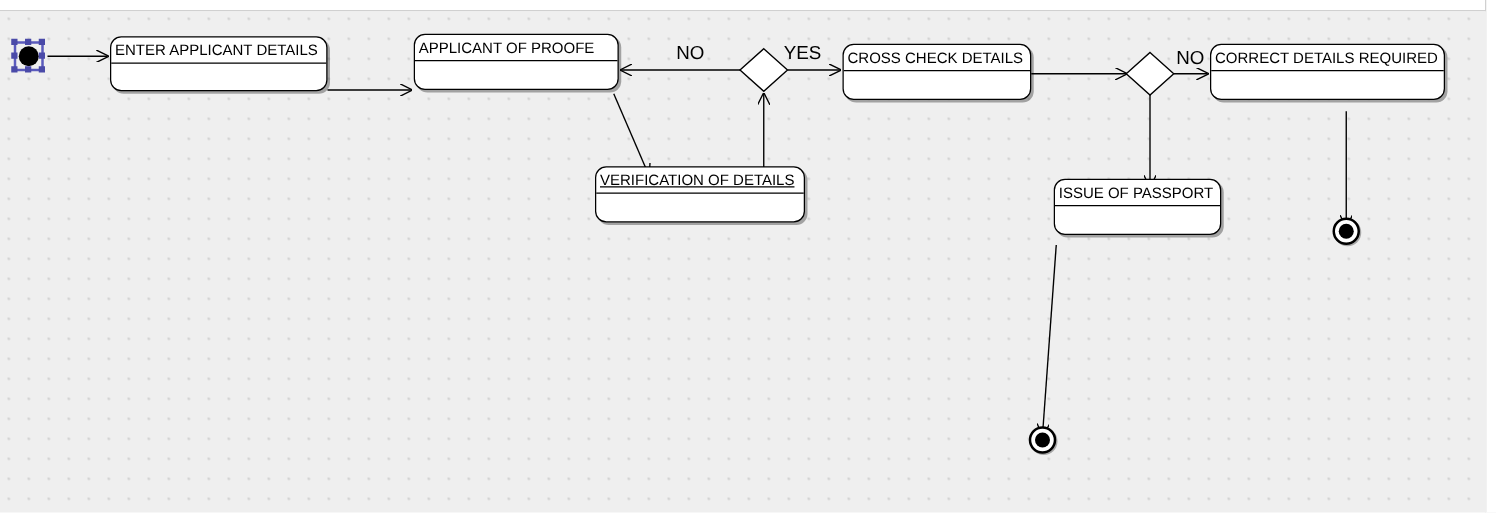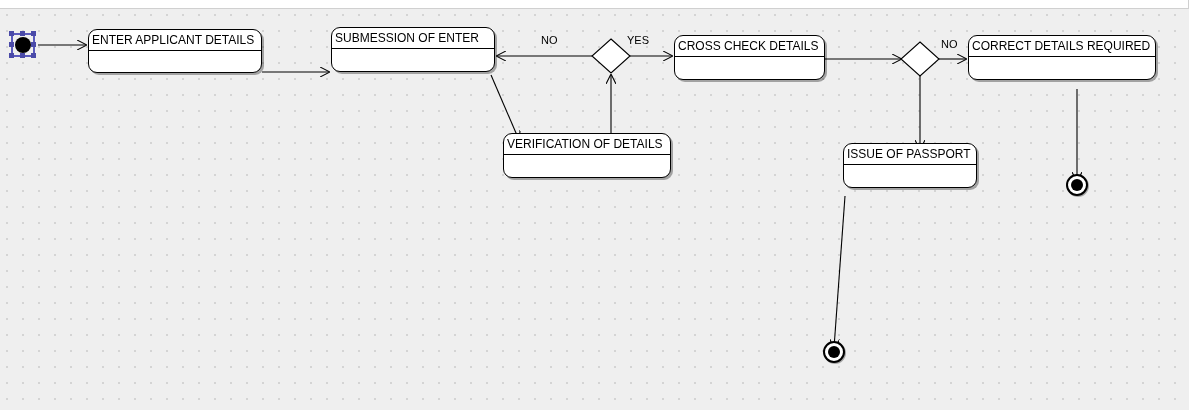--- a/index.html
+++ b/index.html
@@ -109,21 +109,21 @@
   .final-node .inner {
     position: absolute;
     left: 3px; top: 3px;
     width: 12px; height: 12px;
     border-radius: 50%;
     background: #000000;
   }
   
   .edge-label {
     position: absolute;
-    font-size: 11px;
+    font-size: 15px;
     color: #000000;
     white-space: nowrap;
   }
 </style>
 </head>
 <body>
 
 <div id="app">
 
   <div id="top-strip"></div>
@@ -177,25 +177,25 @@
       <div class="handle" style="left:11px; top:22px;"></div>
       <div class="handle" style="left:22px; top:22px;"></div>
     </div>
 
     <div class="node" style="left:88px; top:20px; width:174px; height:44px;">
       <div class="title">ENTER APPLICANT DETAILS</div>
       <div class="body"></div>
     </div>
 
     <div class="node" style="left:331px; top:18px; width:164px; height:45px;">
-      <div class="title">SUBMESSION OF ENTER</div>
-      <div class="body"></div>
-    </div>
-
-    <div class="node" style="left:503px; top:124px; width:168px; height:45px;">
+      <div class="title">APPLICANT OF PROOFE</div>
+      <div class="body"></div>
+    </div>
+
+    <div class="node" style="left:476px; top:124px; width:168px; height:45px;text-decoration:underline;">
       <div class="title">VERIFICATION OF DETAILS</div>
       <div class="body"></div>
     </div>
 
     <div class="node" style="left:968px; top:26px; width:188px; height:45px;">
       <div class="title">CORRECT DETAILS REQUIRED</div>
       <div class="body"></div>
     </div>
 
     <div class="node" style="left:674px; top:26px; width:151px; height:45px;">

